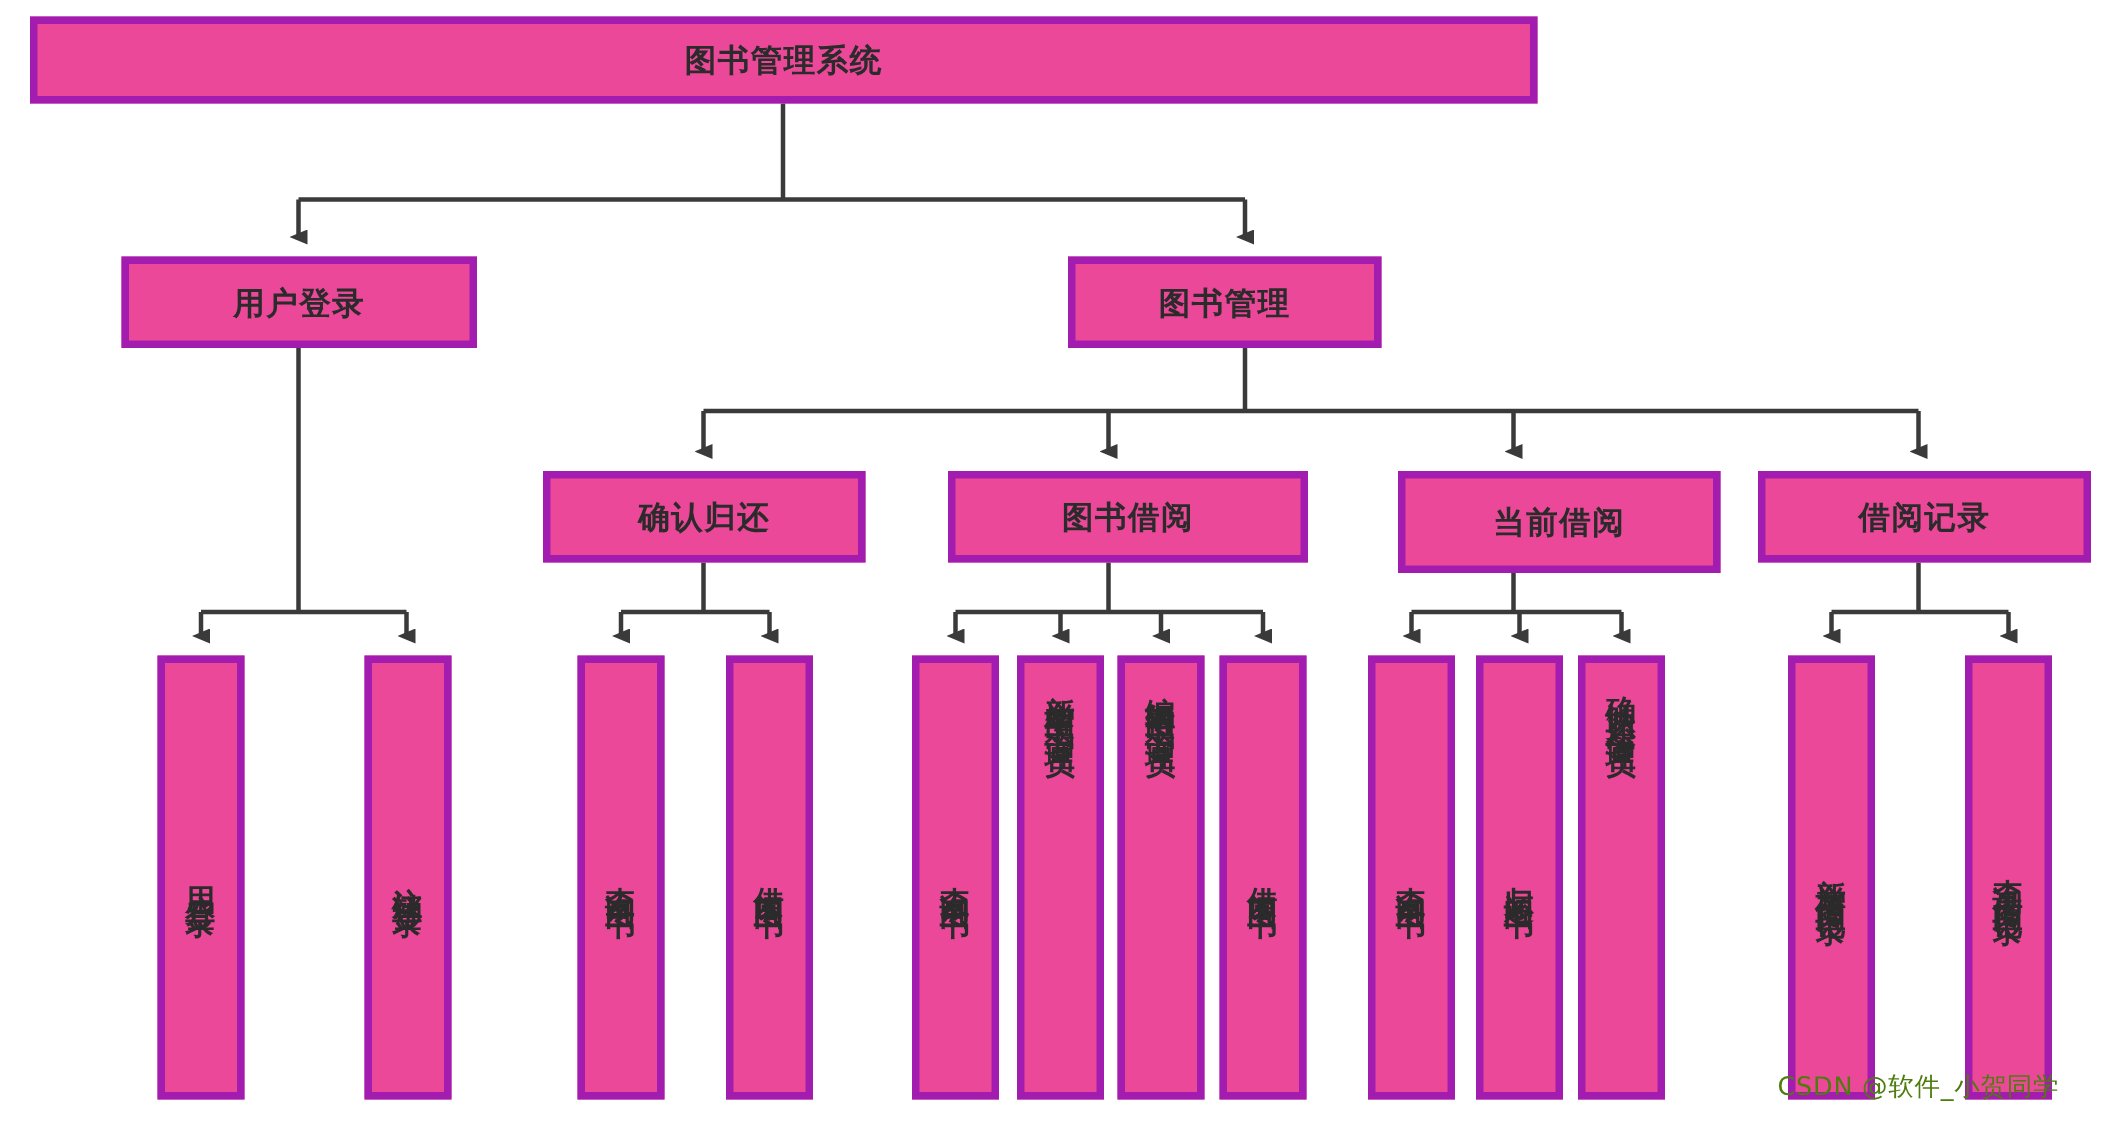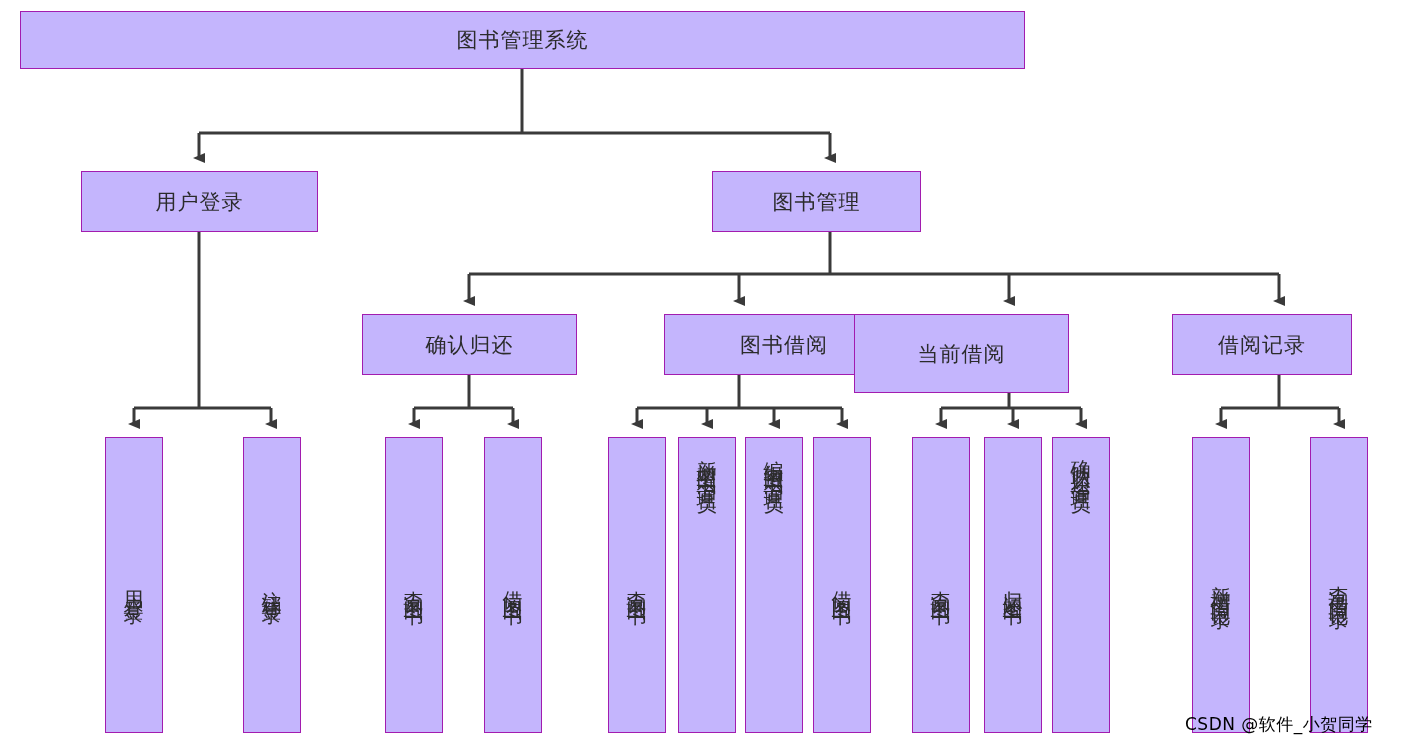--- a/index.html
+++ b/index.html
@@ -21,26 +21,27 @@
     position: absolute;
     left: 0;
     top: 0;
     width: 1405px;
     height: 747px;
     pointer-events: none;
   }
   .node {
     position: absolute;
     box-sizing: border-box;
-    border: 1px solid #a21caf;
-    background: #c4b5fd;
+    border: 5px solid #a21caf;
+    background: #ec4899;
     display: flex;
     align-items: center;
     justify-content: center;
     color: #2b2b2b;
+    font-weight: bold;
   }
   .node.h {
     font-size: 21px;
     letter-spacing: 1px;
   }
   .node.v {
     font-size: 20px;
     padding-top: 6px;
     padding-bottom: 6px;
     align-items: flex-start;
@@ -54,21 +55,21 @@
   }
   .node.v.center .vtext {
     margin-top: auto;
     margin-bottom: auto;
   }
   .watermark {
     position: absolute;
     left: 1185px;
     top: 713px;
     font-size: 17px;
-    color: #000000;
+    color: #4d7c0f;
     white-space: nowrap;
     letter-spacing: 0.5px;
   }
 </style>
 </head>
 <body>
 
 <div id="diagram">
 
   <svg id="wires" viewBox="0 0 1405 747" xmlns="http://www.w3.org/2000/svg">
@@ -128,27 +129,27 @@
   <div class="node h" style="left:81px; top:171px; width:237px; height:61px;">
     <span>用户登录</span>
   </div>
   <div class="node h" style="left:712px; top:171px; width:209px; height:61px;">
     <span>图书管理</span>
   </div>
 
   <div class="node h" style="left:362px; top:314px; width:215px; height:61px;">
     <span>确认归还</span>
   </div>
-  <div class="node h" style="left:632px; top:314px; width:240px; height:61px;margin-left:32px;">
+  <div class="node h" style="left:632px; top:314px; width:240px; height:61px;">
     <span>图书借阅</span>
   </div>
-  <div class="node h" style="left:854px; top:314px; width:215px; height:79px;">
+  <div class="node h" style="left:932px; top:314px; width:215px; height:68px;">
     <span>当前借阅</span>
   </div>
-  <div class="node h" style="left:1172px; top:314px; width:180px; height:61px;">
+  <div class="node h" style="left:1172px; top:314px; width:222px; height:61px;">
     <span>借阅记录</span>
   </div>
 
   <div class="node v center" style="left:105px; top:437px; width:58px; height:296px;">
     <span class="vtext">用户登录</span>
   </div>
   <div class="node v center" style="left:243px; top:437px; width:58px; height:296px;">
     <span class="vtext">注销登录</span>
   </div>
 

